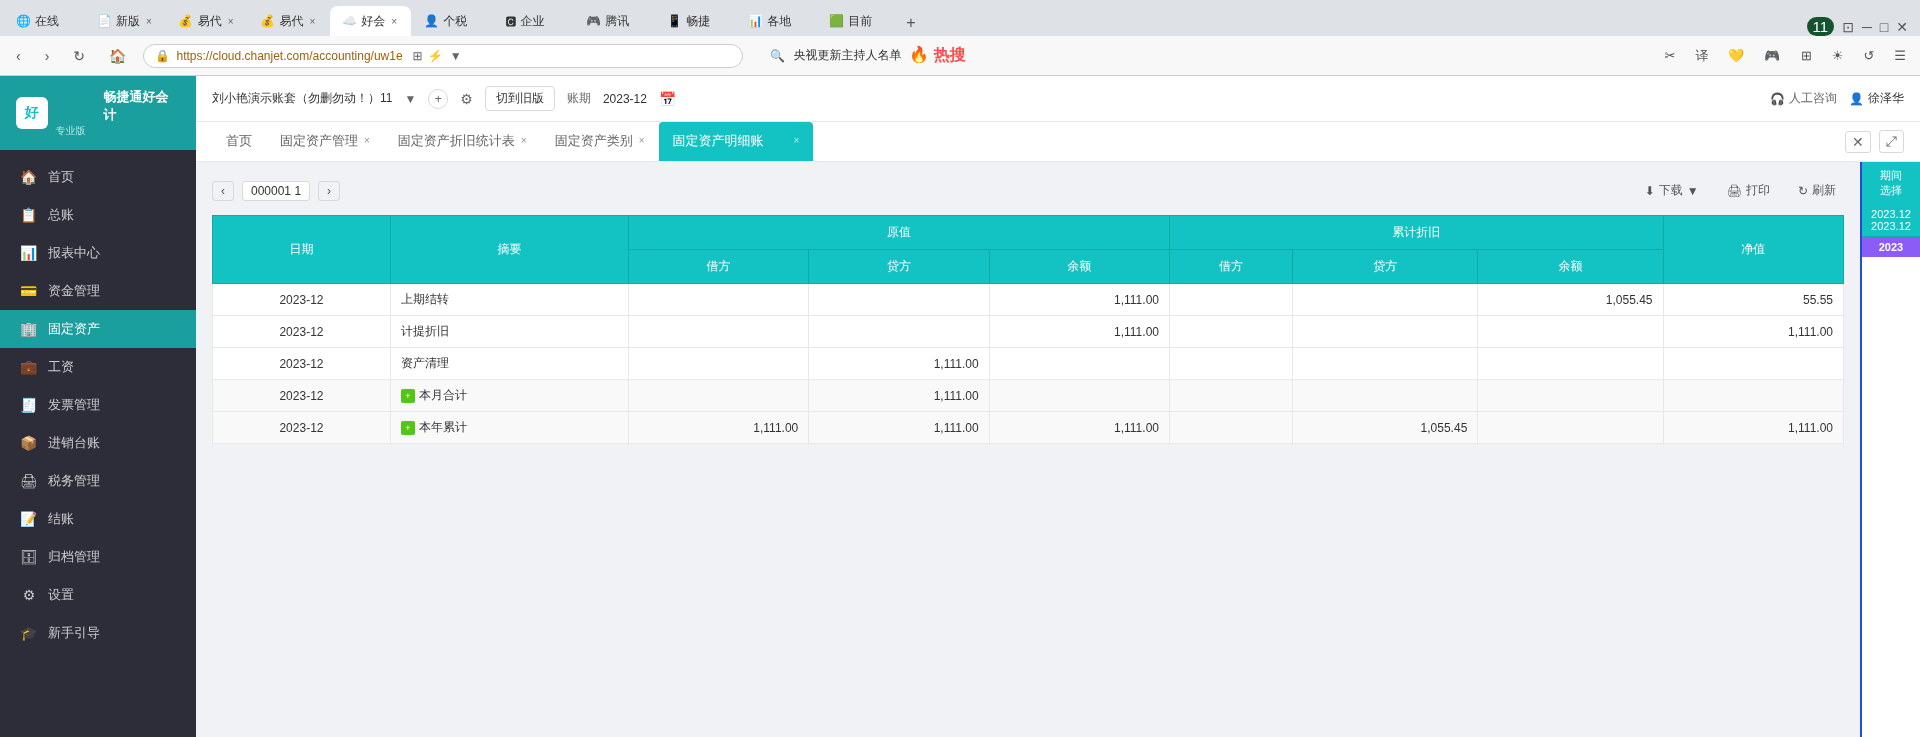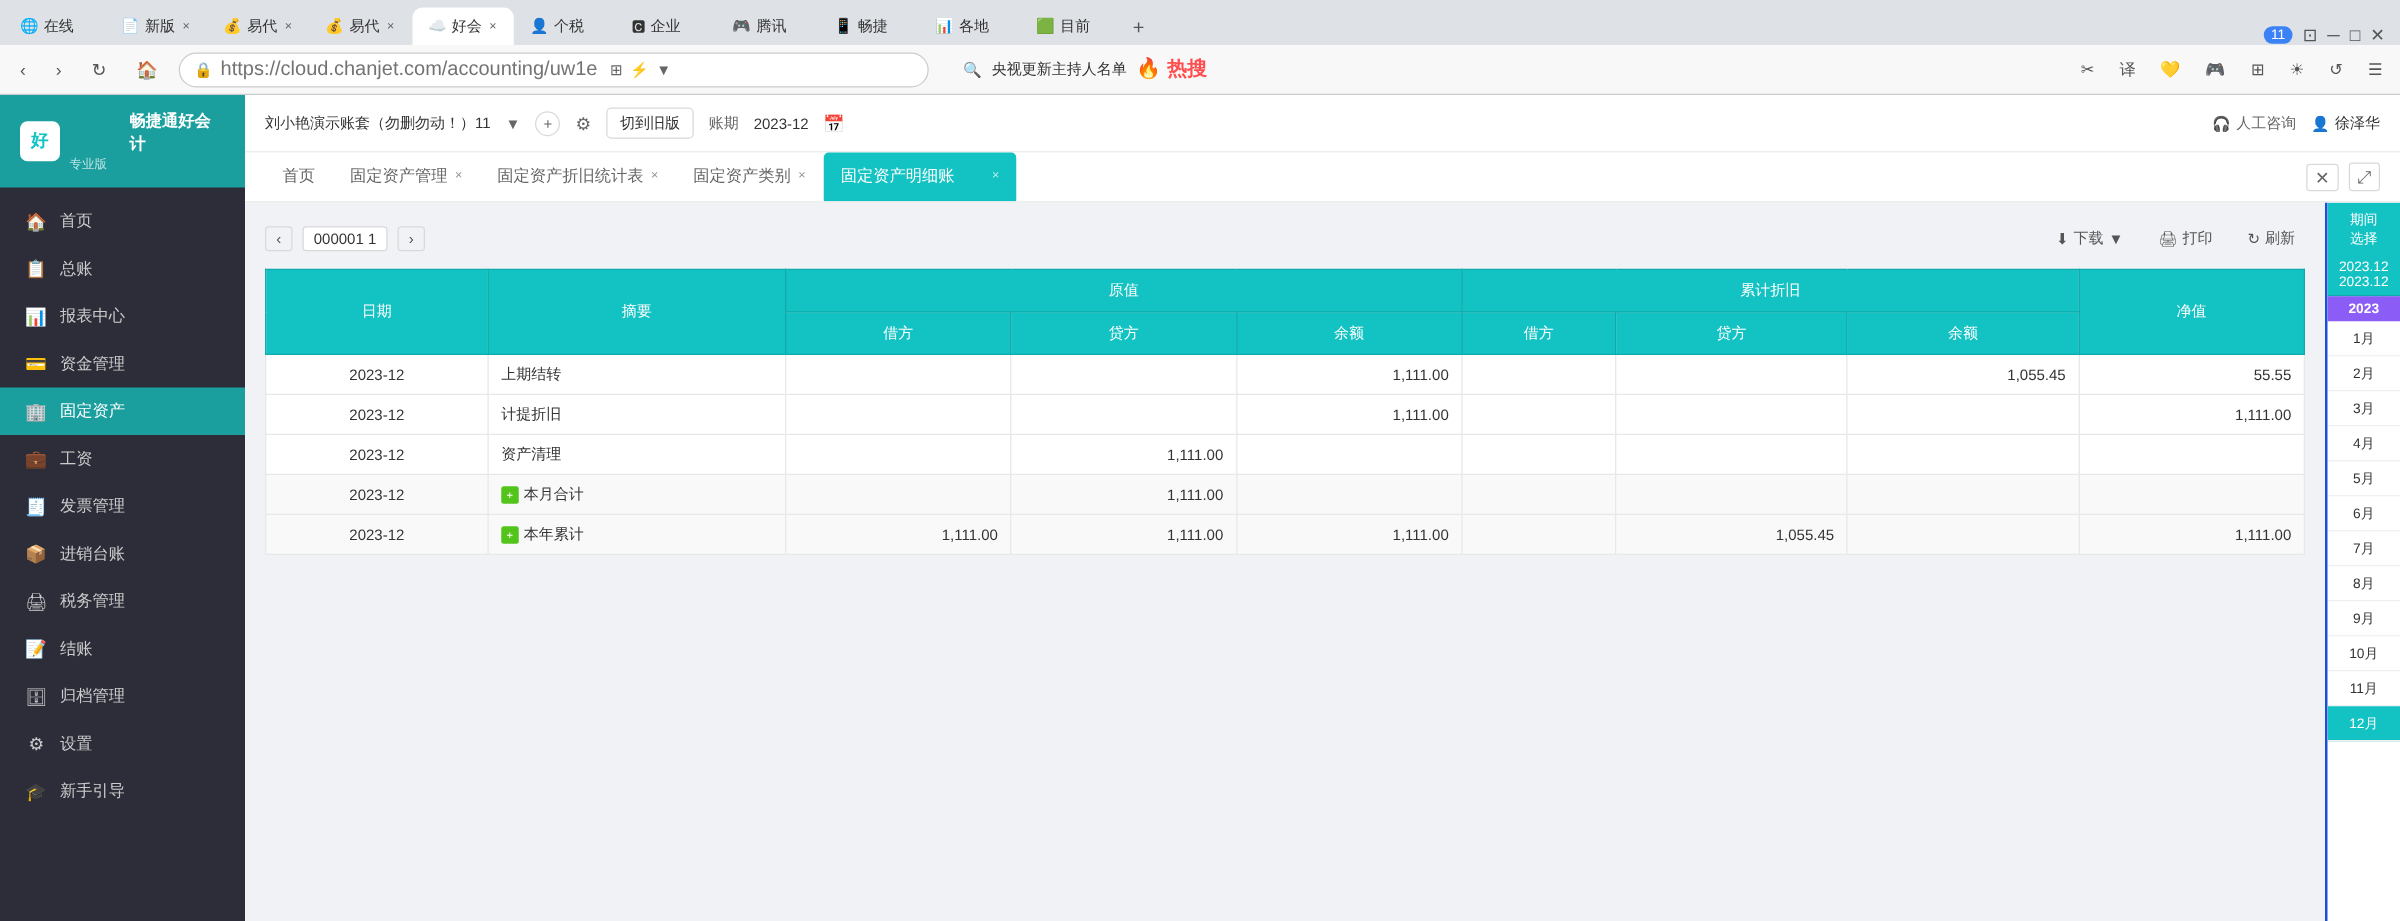--- a/index.html
+++ b/index.html
@@ -9,21 +9,21 @@
     .browser-chrome { background: #dee1e6; width: 100%; }
     .tab-bar { display: flex; align-items: flex-end; height: 36px; background: #dee1e6; padding: 0 4px; gap: 1px; }
     .browser-tab { display: flex; align-items: center; height: 30px; padding: 0 12px; border-radius: 8px 8px 0 0; font-size: 12px; background: #dee1e6; color: #333; min-width: 80px; max-width: 160px; gap: 4px; cursor: pointer; white-space: nowrap; overflow: hidden; }
     .browser-tab.active { background: #fff; }
     .browser-tab .tab-close { margin-left: auto; color: #666; cursor: pointer; font-size: 10px; padding: 2px; flex-shrink: 0; }
     .tab-new { background: none; border: none; cursor: pointer; padding: 4px 8px; font-size: 16px; color: #555; }
 
     .address-bar { display: flex; align-items: center; height: 40px; background: #f8f8f8; padding: 0 8px; gap: 8px; border-bottom: 1px solid #ccc; }
     .nav-btn { background: none; border: none; cursor: pointer; padding: 4px 8px; color: #555; font-size: 14px; border-radius: 4px; }
     .url-bar { flex: 1; display: flex; align-items: center; background: #fff; border: 1px solid #ccc; border-radius: 20px; padding: 4px 12px; gap: 6px; max-width: 600px; }
-    .url-text { font-size: 16px; color: #737373; }
+    .url-text { font-size: 12px; color: #a16207; }
     .search-area { flex: 1; display: flex; align-items: center; gap: 8px; padding: 0 20px; }
     .search-text { font-size: 12px; color: #333; }
     .hot-search { color: #ff4d4f; font-weight: bold; font-size: 16px; }
     .toolbar-icons { display: flex; align-items: center; gap: 8px; margin-left: auto; }
     .toolbar-icon { cursor: pointer; padding: 4px 6px; color: #555; font-size: 13px; border-radius: 4px; }
 
     
     .app-container { display: flex; width: 100%; height: calc(737px - 76px); }
 
     
@@ -135,21 +135,21 @@
     <div class="browser-tab">
       <span>📊</span>
       <span>各地</span>
     </div>
     <div class="browser-tab">
       <span>🟩</span>
       <span>目前</span>
     </div>
     <button class="tab-new">+</button>
     <div style="margin-left:auto; display:flex; align-items:center; gap:8px; padding-right:8px;">
-      <span style="background:#3b82f6;color:#fff;border-radius:10px;padding:1px 6px;font-size:11px;">11</span>
+      <span style="background:#14532d;color:#fff;border-radius:10px;padding:1px 6px;font-size:15px;">11</span>
       <span style="cursor:pointer;font-size:14px;color:#555;">⊡</span>
       <span style="cursor:pointer;font-size:14px;color:#555;">─</span>
       <span style="cursor:pointer;font-size:14px;color:#555;">□</span>
       <span style="cursor:pointer;font-size:14px;color:#555;">✕</span>
     </div>
   </div>
 
   <div class="address-bar">
     <button class="nav-btn">‹</button>
     <button class="nav-btn">›</button>
@@ -408,31 +408,16 @@
           <div>期间</div>
           <div>选择</div>
         </div>
         <div style="background:#13c2c2;color:#fff;font-size:11px;padding:4px 2px;text-align:center;border-bottom:1px solid #10aaaa;">
           <div style="cursor:pointer;">2023.12</div>
           <div style="cursor:pointer;">2023.12</div>
         </div>
         <div style="background:#8b5cf6;color:#fff;font-size:11px;padding:4px 2px;text-align:center;font-weight:bold;">
           <span style="cursor:pointer;">2023</span>
         </div>
-        <div class="period-list" id="period-months">
-
-        <div class="period-item">1月</div>
-            <div class="period-item">2月</div>
-            <div class="period-item">3月</div>
-            <div class="period-item">4月</div>
-            <div class="period-item">5月</div>
-            <div class="period-item">6月</div>
-            <div class="period-item">7月</div>
-            <div class="period-item">8月</div>
-            <div class="period-item">9月</div>
-            <div class="period-item">10月</div>
-            <div class="period-item">11月</div>
-            <div class="period-item active">12月</div>
-          </div>
       </div>
     </div>
   </div>
 </div>
 
 </body></html>

